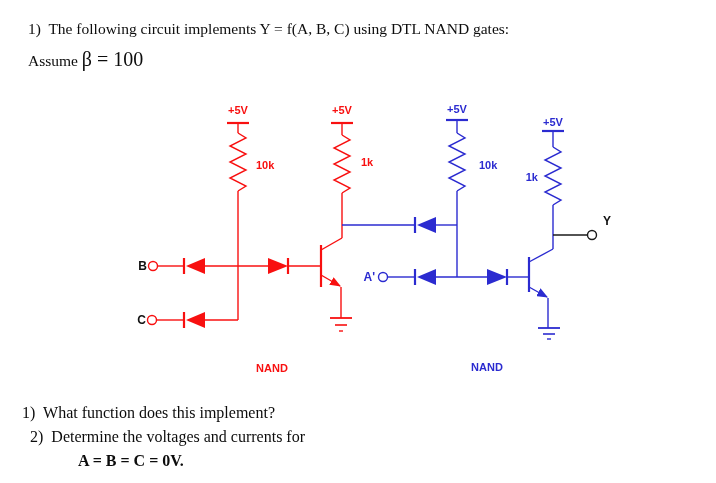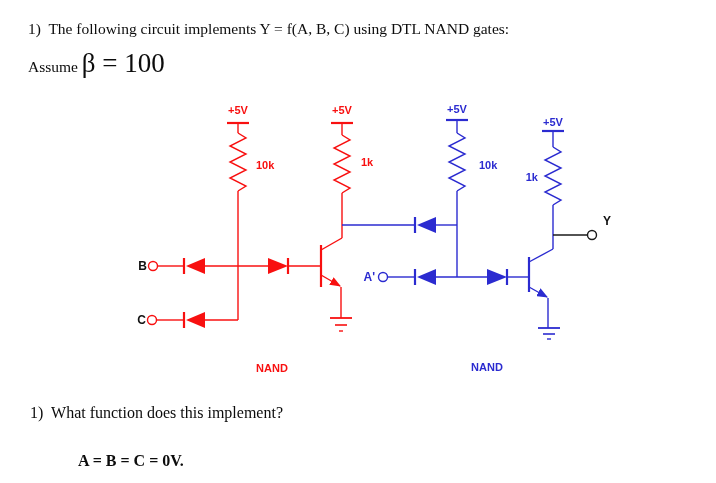--- a/index.html
+++ b/index.html
@@ -1,22 +1,22 @@
 <!DOCTYPE html>
 <html><head>
 <meta charset="utf-8">
 <style>
   html,body{margin:0;padding:0;background:#ffffff;}
   .page{position:relative;width:716px;height:483px;background:#ffffff;overflow:hidden;
         font-family:"Liberation Serif",serif;color:#0c0c0c;}
   .txt{position:absolute;white-space:pre;font-size:15.5px;}
   .title{left:28px;top:20px;}
   .assume{left:28px;top:48px;}
-  .assume .eq{font-size:27px;margin-top:24px;}
-  .q1{left:30px;top:404px;font-size:16px;}
+  .assume .eq{font-size:20px;margin-top:24px;}
+  .q1{left:22px;top:404px;font-size:16px;}
   .q2{left:30px;top:428px;font-size:16px;}
   .cond{left:78px;top:452px;font-size:16px;font-weight:bold;}
   svg{position:absolute;left:0;top:0;}
   .lbl{font-family:"Liberation Sans",sans-serif;font-size:11px;font-weight:bold;}
   .lbl-red{fill:#f81010;}
   .lbl-blue{fill:#2b2bd0;}
   .lbl-black{fill:#111111;}
   .wire-red{stroke:#f81010;fill:none;stroke-width:1.4;}
   .wire-blue{stroke:#2b2bd0;fill:none;stroke-width:1.4;}
   .wire-black{stroke:#1a1a1a;fill:none;stroke-width:1.4;}
@@ -173,15 +173,16 @@
     </g>
 
     <g>
       <path class="wire-black" d="M553,235 H588"></path>
       <circle class="term-black" cx="592" cy="235" r="4.5"></circle>
       <text class="lbl lbl-black" x="607" y="225" text-anchor="middle" style="font-size:12px">Y</text>
     </g>
   </svg>
 
   <div class="txt q1">1)  What function does this implement?</div>
+  <div class="txt q2">2)  Determine the voltages and currents for</div>
   <div class="txt cond">A = B = C = 0V.</div>
 
 </div>
 
 </body></html>

